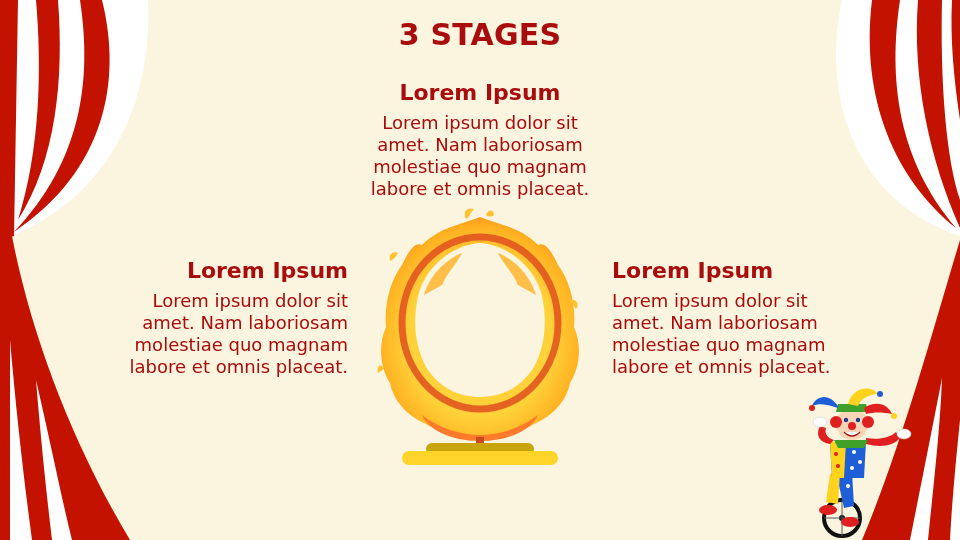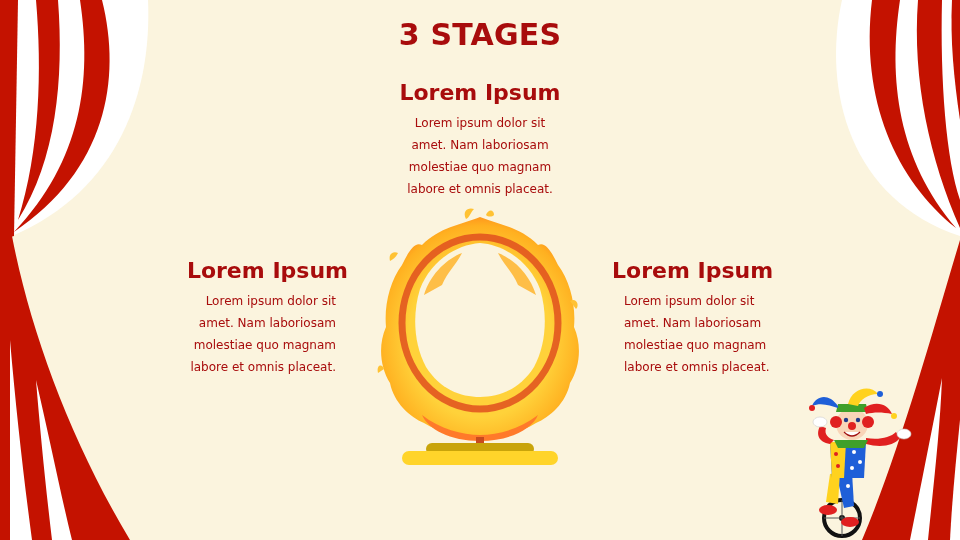--- a/index.html
+++ b/index.html
@@ -2,21 +2,21 @@
 <html><head>
 <meta charset="utf-8">
 <style>
   html, body { margin:0; padding:0; }
   body { width:960px; height:540px; overflow:hidden; background:#fbf4de; position:relative; font-family:"DejaVu Sans", sans-serif; }
   .slide { position:absolute; inset:0; width:960px; height:540px; background:#fbf4de; }
   .deco { position:absolute; top:0; left:0; width:960px; height:540px; }
   .title { position:absolute; top:17px; left:0; width:960px; text-align:center; color:#a80c0c; font-weight:bold; font-size:30px; letter-spacing:0.2px; }
   .block { position:absolute; color:#a80c0c; }
   .block h3 { margin:0; font-size:22px; font-weight:bold; line-height:22px; }
-  .block p { margin:12px; font-size:12px; line-height:22px; margin-top:8px; }
+  .block p { margin:0; font-size:18px; line-height:22px; margin-top:8px; }
   .block.top { left:330px; top:82px; width:300px; text-align:center; }
   .block.left { left:100px; top:260px; width:248px; text-align:right; }
   .block.right { left:612px; top:260px; width:260px; text-align:left; }
   .ring { position:absolute; left:370px; top:205px; }
   .clown { position:absolute; left:808px; top:382px; }
 </style>
 </head>
 <body>
 
 <div class="slide">

